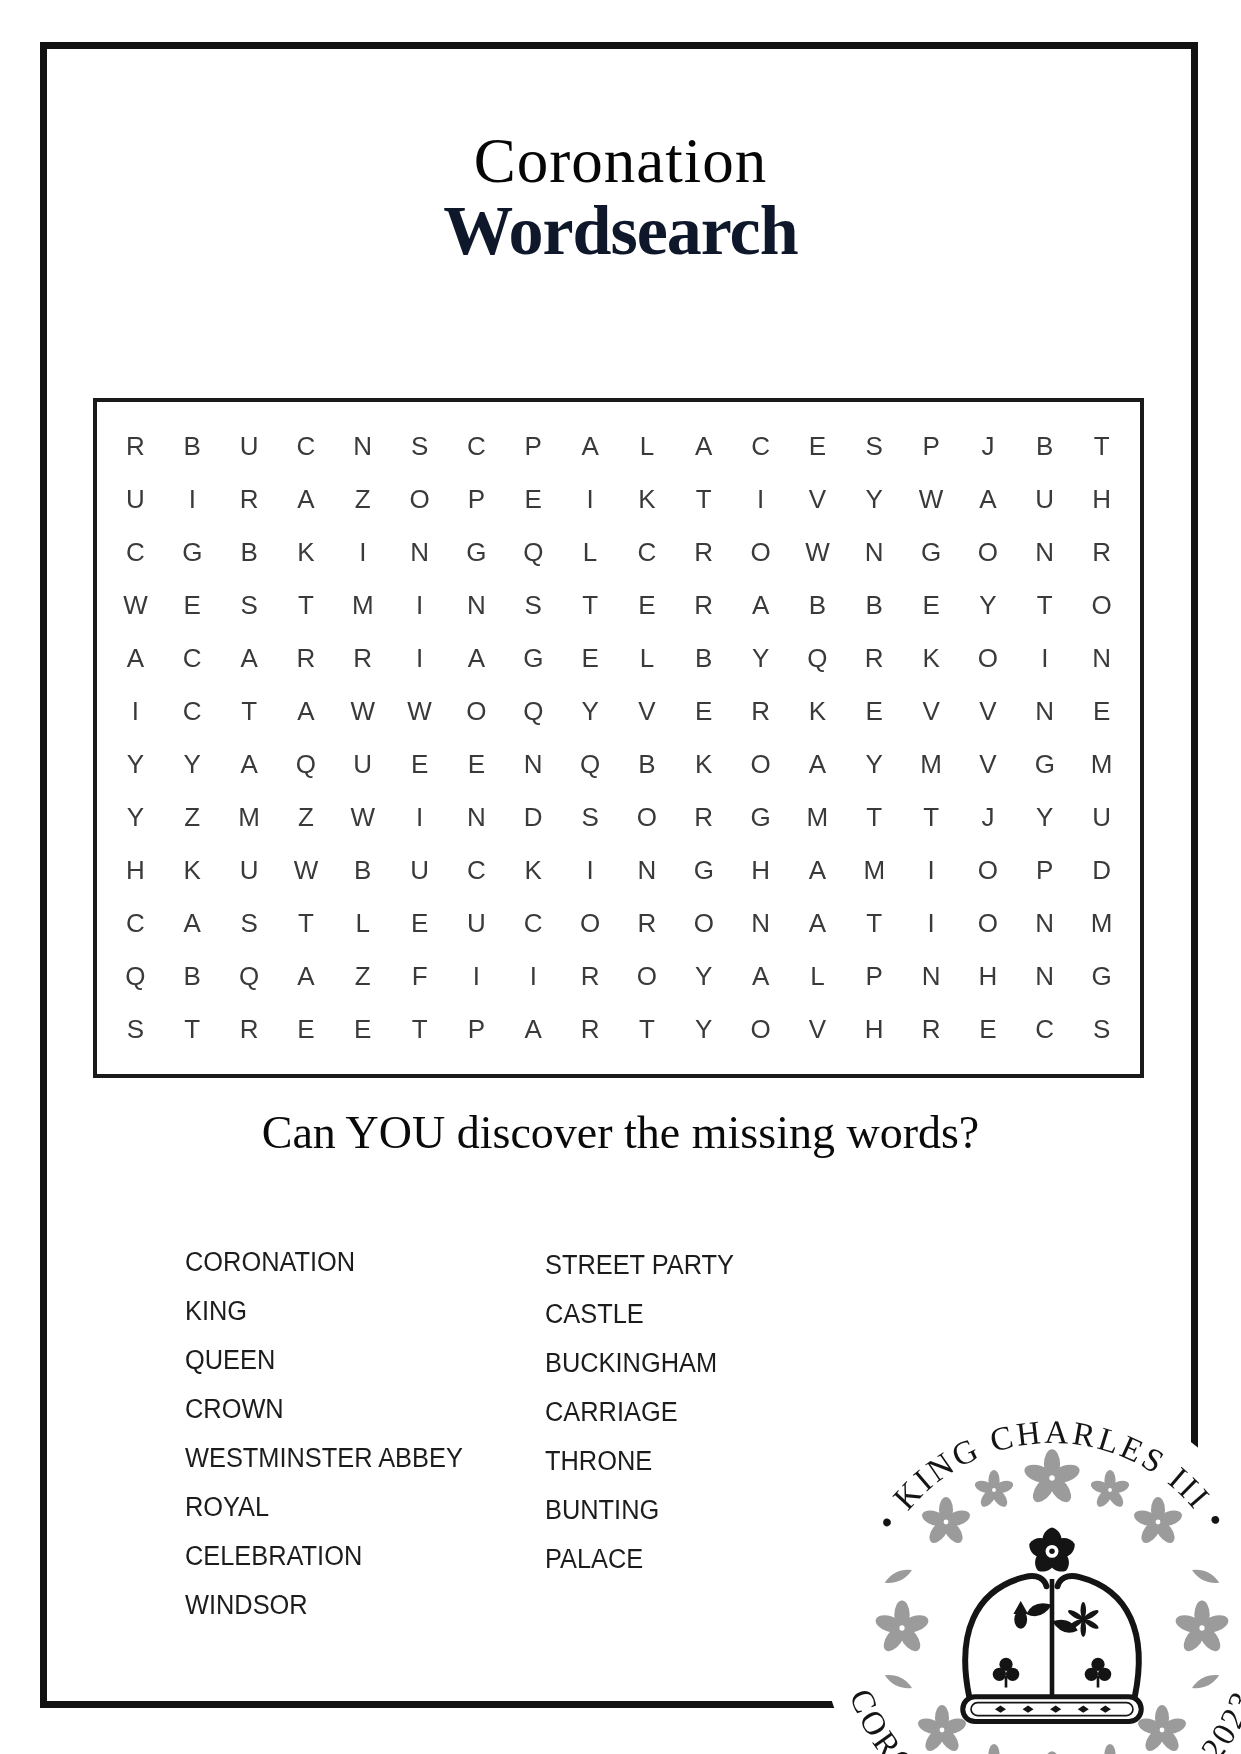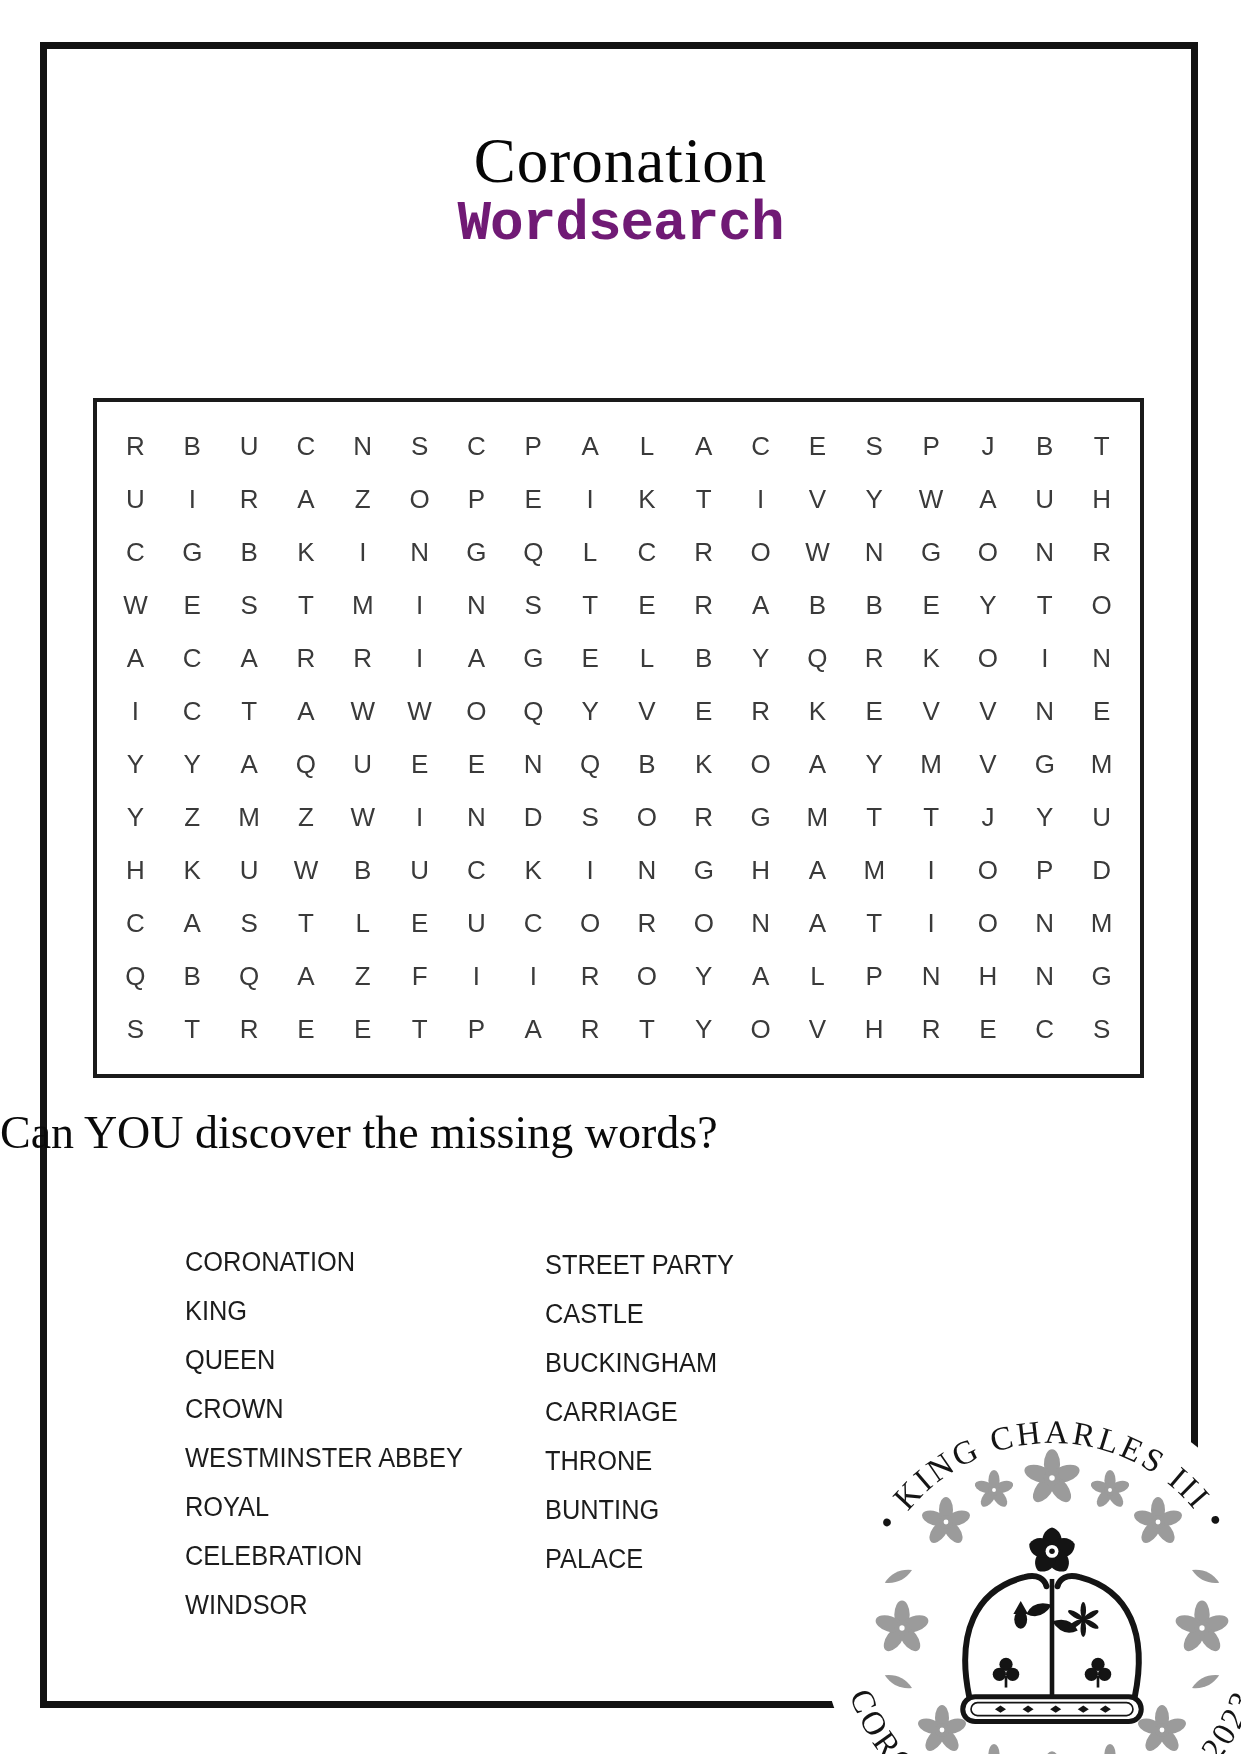--- a/index.html
+++ b/index.html
@@ -10,35 +10,35 @@
   .page-frame{
     position:absolute;left:40px;top:42px;width:1158px;height:1666px;
     border:7px solid #121212;box-sizing:border-box;z-index:1;
   }
   .title-block{position:absolute;left:0;right:0;top:128px;text-align:center;z-index:2;}
   .title-line1{
     font-family:"Liberation Serif",serif;font-size:63px;line-height:1.05;
     color:#060606;letter-spacing:1px;
   }
   .title-line2{
-    font-family:Liberation Mono, monospace;font-weight:900;
-    font-size:56px;line-height:1.0;color:#701a75;letter-spacing:-1px;margin-top:2px;
+    font-family:Liberation Serif, serif;font-weight:900;
+    font-size:70px;line-height:1.0;color:#0f172a;letter-spacing:-1px;margin-top:2px;
   }
   .grid-box{
     position:absolute;left:93px;top:398px;width:1051px;height:680px;
     border:4px solid #1a1a1a;box-sizing:border-box;z-index:2;background:#fff;
     display:grid;grid-template-columns:repeat(18,1fr);grid-template-rows:repeat(12,1fr);
     padding:18px 10px;
   }
   .cell{
     display:flex;align-items:center;justify-content:center;
     font-size:26px;color:#3a3a3a;font-family:"Liberation Sans",sans-serif;
   }
   .subtitle{
-    position:absolute;left:0;right:0;top:1106px;z-index:2;
+    position:absolute;left:0;right:0;top:1106px;text-align:center;z-index:2;
     font-family:"Liberation Serif",serif;font-size:46px;color:#0a0a0a;
   }
   .word-list{
     position:absolute;z-index:2;list-style:none;margin:0;padding:0;
     font-size:27px;color:#1c1c1c;line-height:49px;letter-spacing:0px;
     transform:scaleX(0.94);transform-origin:left top;
   }
   .word-list-left{left:185px;top:1238px;}
   .word-list-right{left:545px;top:1241px;}
   .emblem{position:absolute;left:817px;top:1393px;z-index:3;}

